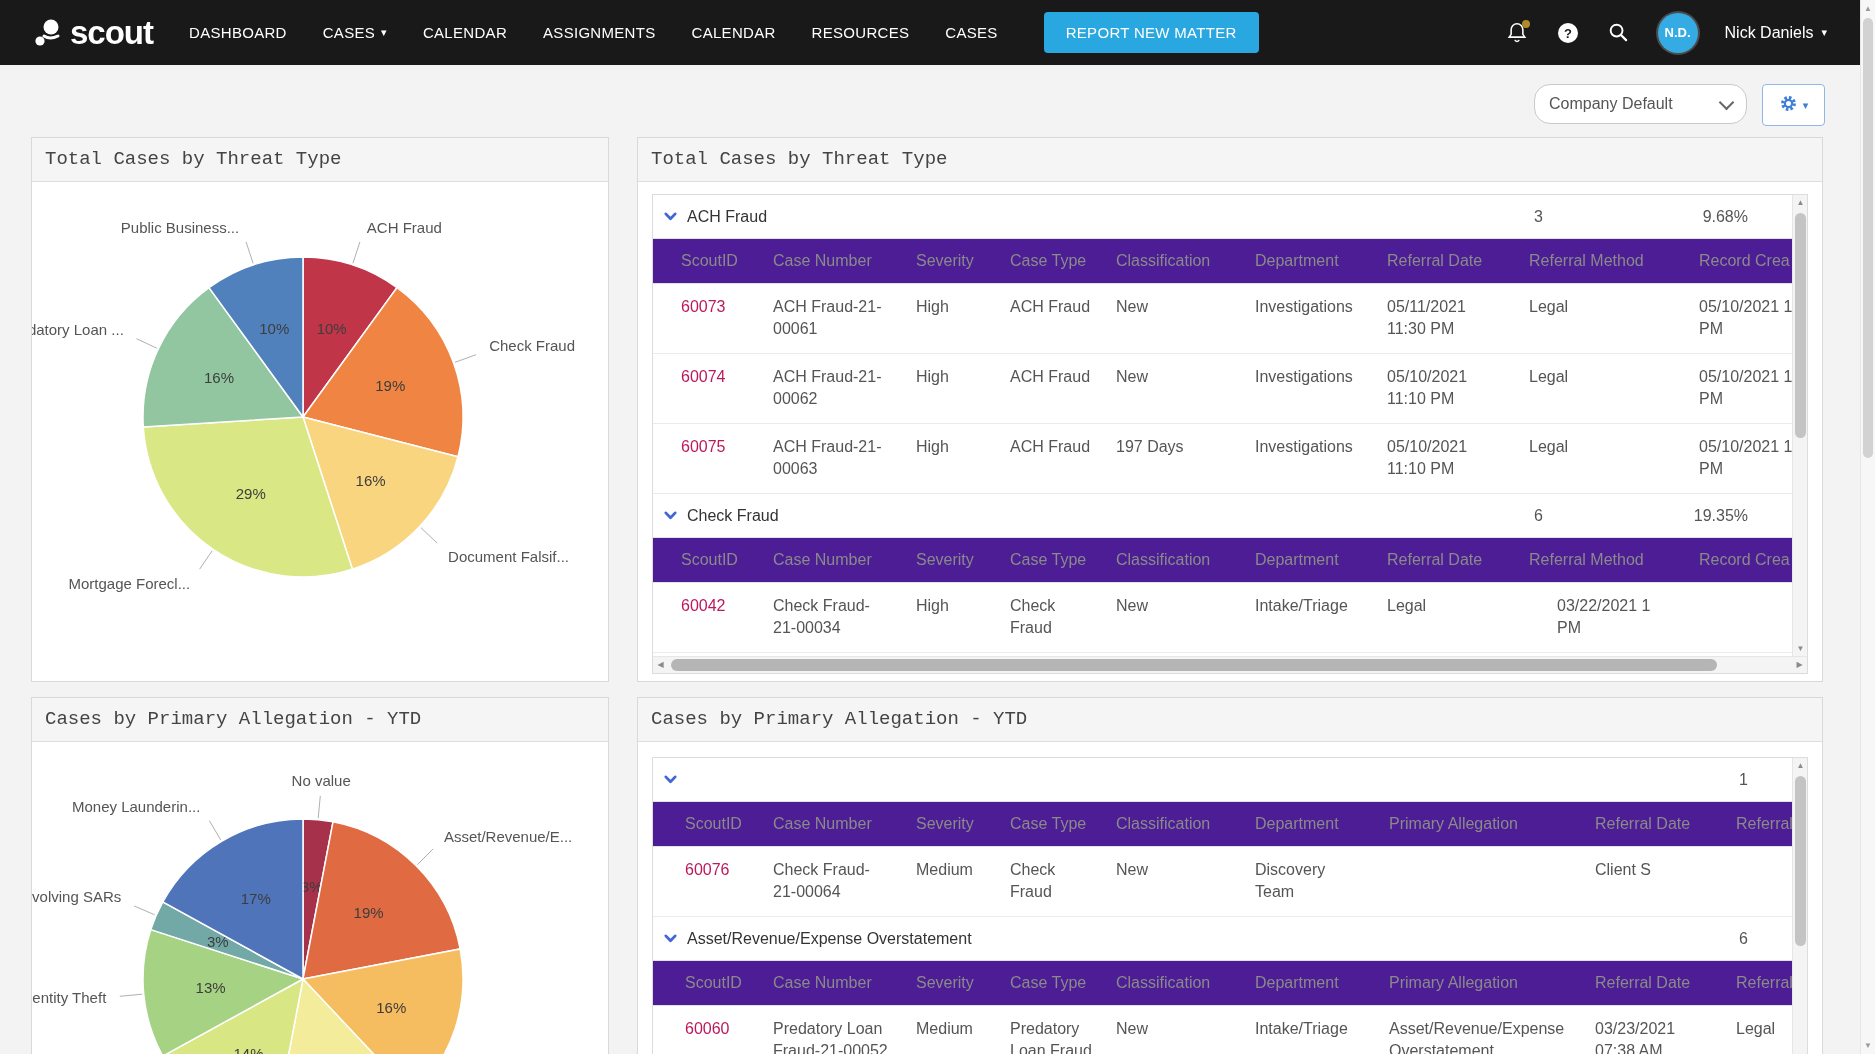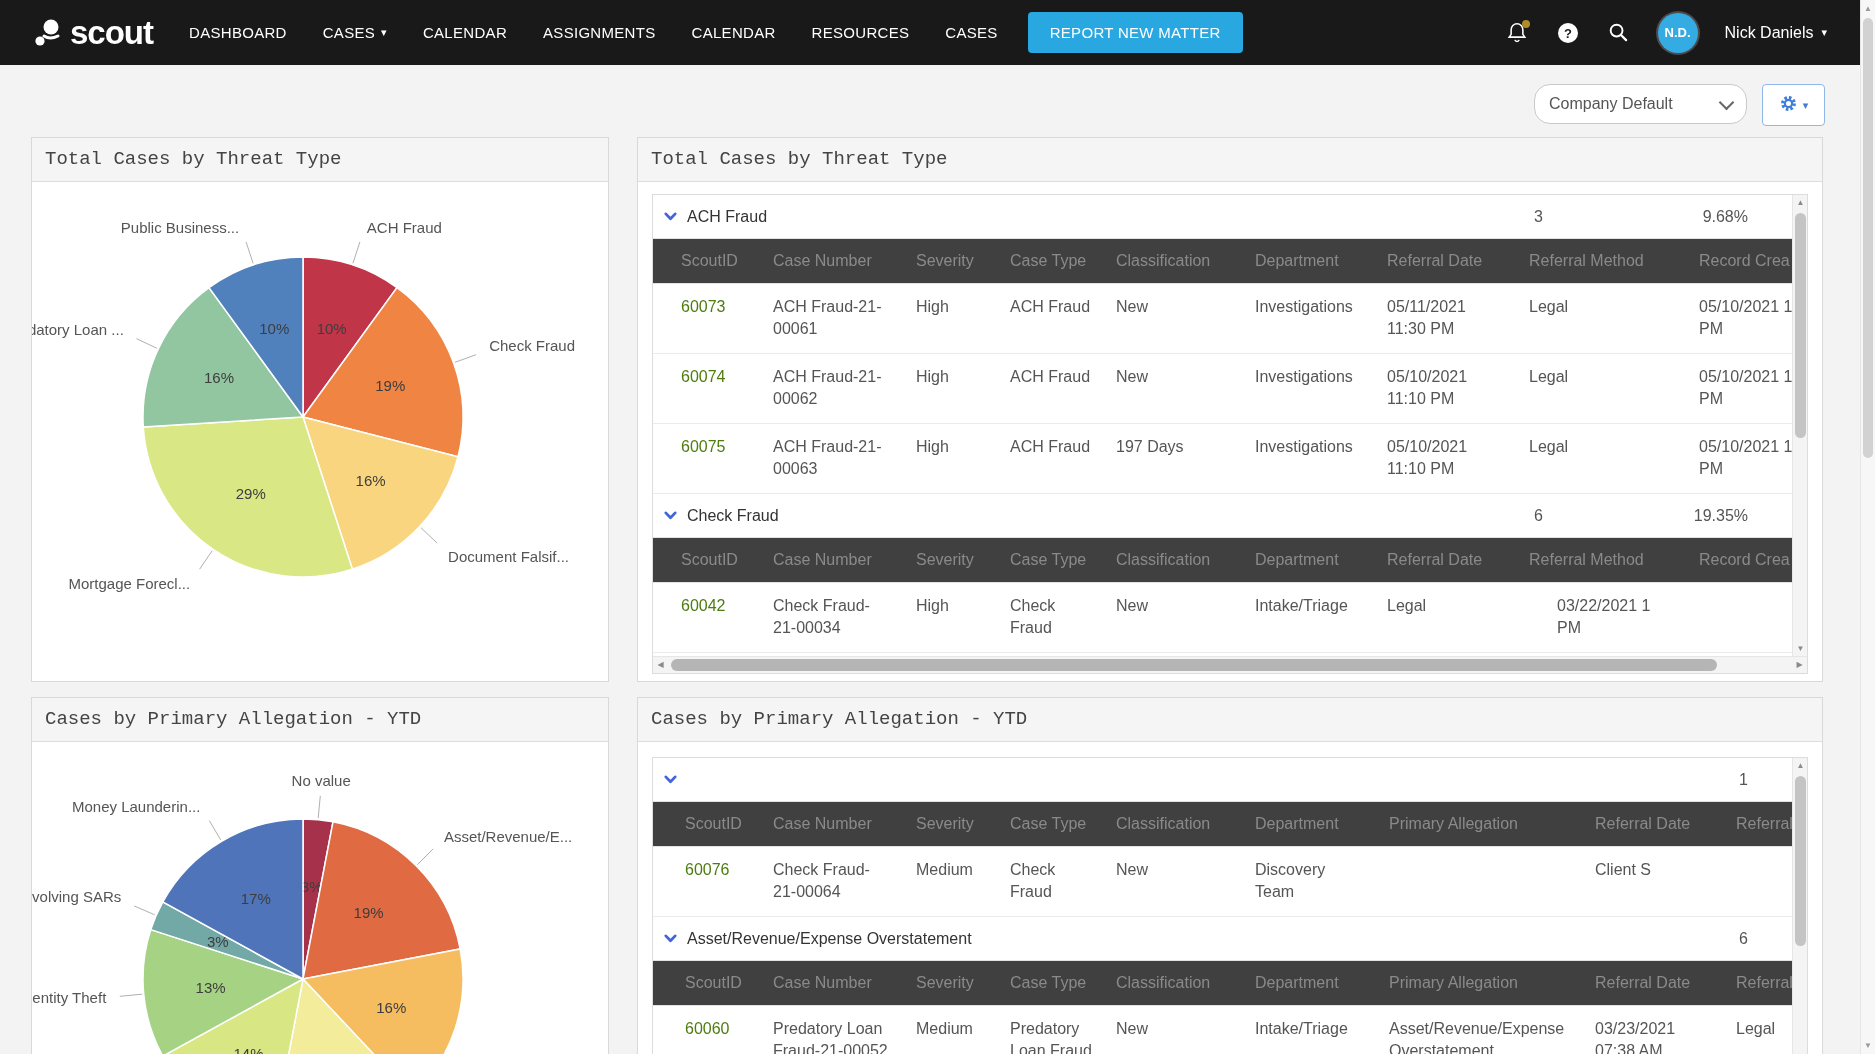--- a/index.html
+++ b/index.html
@@ -5,21 +5,21 @@
   html,body{margin:0;padding:0;width:1875px;height:1054px;overflow:hidden;
     font-family:"Liberation Sans","DejaVu Sans",sans-serif;background:#f3f3f3;position:relative;}
   
   .navbar{position:absolute;left:0;top:0;width:1875px;height:65px;background:#191919;
     display:flex;align-items:center;padding:0;box-sizing:border-box;z-index:5;}
   .logo{display:flex;align-items:center;margin-left:34px;cursor:pointer;}
   .logo-text{color:#fff;font-size:33px;font-weight:bold;letter-spacing:-1px;margin-left:6px;}
   .nav-items{display:flex;align-items:center;margin-left:36px;gap:36px;}
   .nav-item{color:#fff;font-size:15px;letter-spacing:.3px;cursor:pointer;white-space:nowrap;display:flex;align-items:center;gap:6px;}
   .caret{color:#fff;font-size:11px;}
-  .report-btn{margin-left:30px;background:#29a7e0;color:#fff;border:none;border-radius:4px;
+  .report-btn{margin-left:46px;background:#29a7e0;color:#fff;border:none;border-radius:4px;
     height:41px;padding:0 22px;font-size:15px;letter-spacing:.3px;cursor:pointer;font-family:inherit;}
   .nav-right{margin-left:auto;display:flex;align-items:center;gap:27px;padding-right:48px;}
   .icon-btn{position:relative;width:24px;height:24px;display:flex;align-items:center;justify-content:center;cursor:pointer;}
   .notif-dot{position:absolute;top:-1px;right:-1px;width:8px;height:8px;border-radius:50%;background:#b08c28;}
   .avatar{width:40px;height:40px;border-radius:50%;background:#35abe3;color:#fff;font-size:13px;font-weight:bold;
     display:flex;align-items:center;justify-content:center;box-shadow:0 0 0 2px rgba(255,255,255,.22);cursor:pointer;}
   .user-name{color:#fff;font-size:16px;display:flex;align-items:center;gap:8px;cursor:pointer;}
   
   .controls{position:absolute;top:84px;left:1534px;display:flex;gap:15px;z-index:4;}
   .dash-select{width:213px;height:40px;background:#fff;border:1px solid #c9c9c9;border-radius:16px;
@@ -46,26 +46,26 @@
   .tbl{position:absolute;left:14px;top:12px;width:1156px;border:1px solid #dcdcdc;background:#fff;
     box-sizing:border-box;overflow:hidden;}
   .tbl-tr{height:480px;}
   .tbl-br{top:15px;height:462px;}
   .tbl-rows{position:absolute;left:0;top:0;right:15px;bottom:17px;overflow:hidden;}
   .tbl-br .tbl-rows{bottom:0;}
   .grp-row{height:44px;display:flex;align-items:center;gap:9px;padding-left:10px;
     border-bottom:1px solid #e2e2e2;position:relative;font-size:16px;color:#333;box-sizing:border-box;}
   .grp-c1,.grp-c2{position:absolute;top:0;line-height:44px;width:110px;text-align:right;color:#555;}
   .grp-c1{left:780px;} .grp-c2{left:985px;}
-  .hdr-row{height:45px;display:flex;align-items:center;background:#404040;
+  .hdr-row{height:45px;display:flex;align-items:center;background:#4c1d95;
     border-bottom:1px solid #e3e3e3;color:#8a8a8a;font-size:16px;box-sizing:border-box;}
   .data-row{height:70px;display:flex;border-bottom:1px solid #ebebeb;color:#555;font-size:16px;box-sizing:border-box;}
   .cell{flex:none;box-sizing:border-box;padding-right:10px;}
   .data-row .cell{padding-top:12px;line-height:22px;white-space:pre-line;}
-  .scout-link{color:#4d7c0f;cursor:pointer;}
+  .scout-link{color:#be185d;cursor:pointer;}
   .pad{flex:none;}
   
   .vsb{position:absolute;right:0;top:0;width:15px;background:#f4f4f4;border-left:1px solid #e6e6e6;box-sizing:border-box;}
   .tbl-tr .vsb{bottom:17px;} .tbl-br .vsb{bottom:0;}
   .vsb .arr{position:absolute;left:0;width:15px;height:15px;font-size:8px;color:#8a8a8a;text-align:center;line-height:15px;cursor:pointer;}
   .vsb .arr.up{top:0;} .vsb .arr.dn{bottom:0;}
   .vsb .thumb{position:absolute;left:2px;width:11px;background:#c4c4c4;border-radius:6px;cursor:pointer;}
   .hsb{position:absolute;left:0;right:0;bottom:0;height:17px;background:#f4f4f4;border-top:1px solid #e6e6e6;box-sizing:border-box;}
   .hsb .arr{position:absolute;top:0;width:15px;height:17px;font-size:8px;color:#8a8a8a;text-align:center;line-height:16px;cursor:pointer;}
   .hsb .arr.lf{left:0;} .hsb .arr.rt{right:0;}

